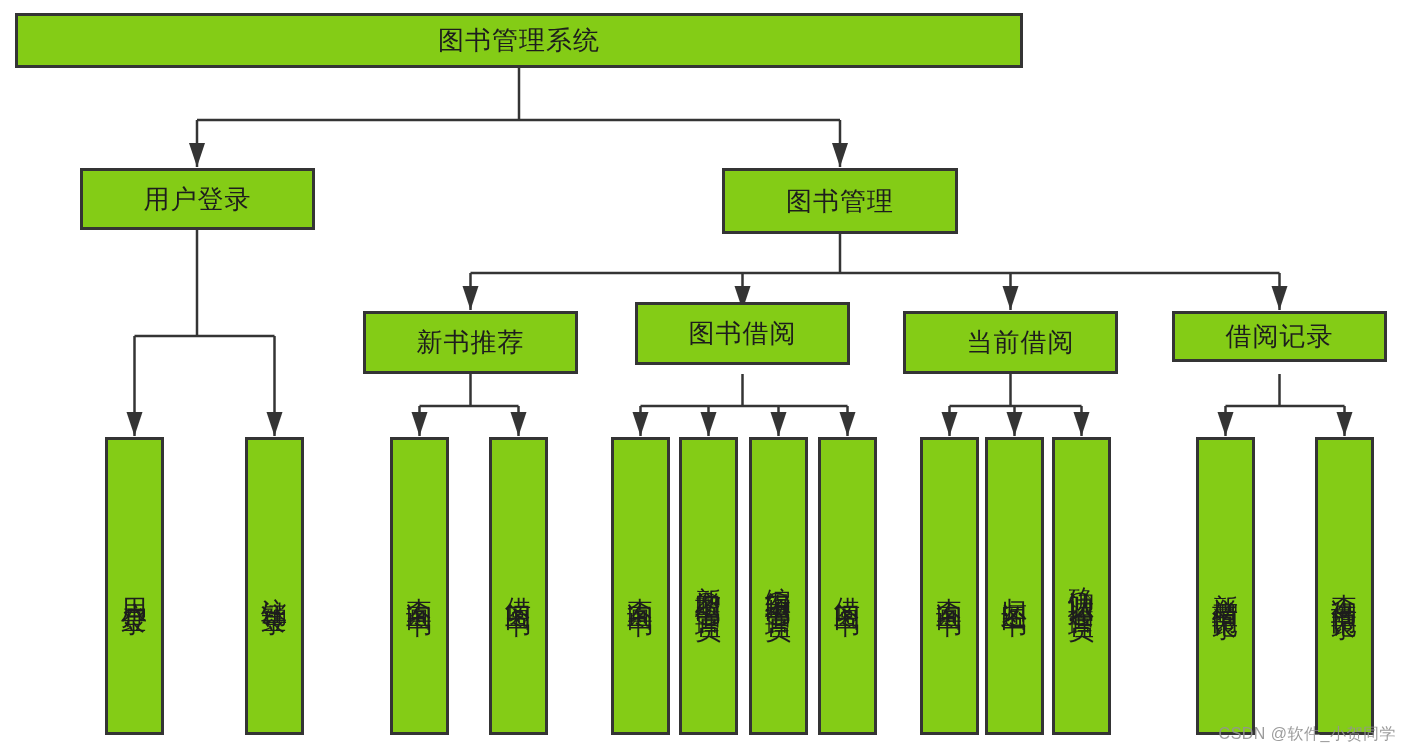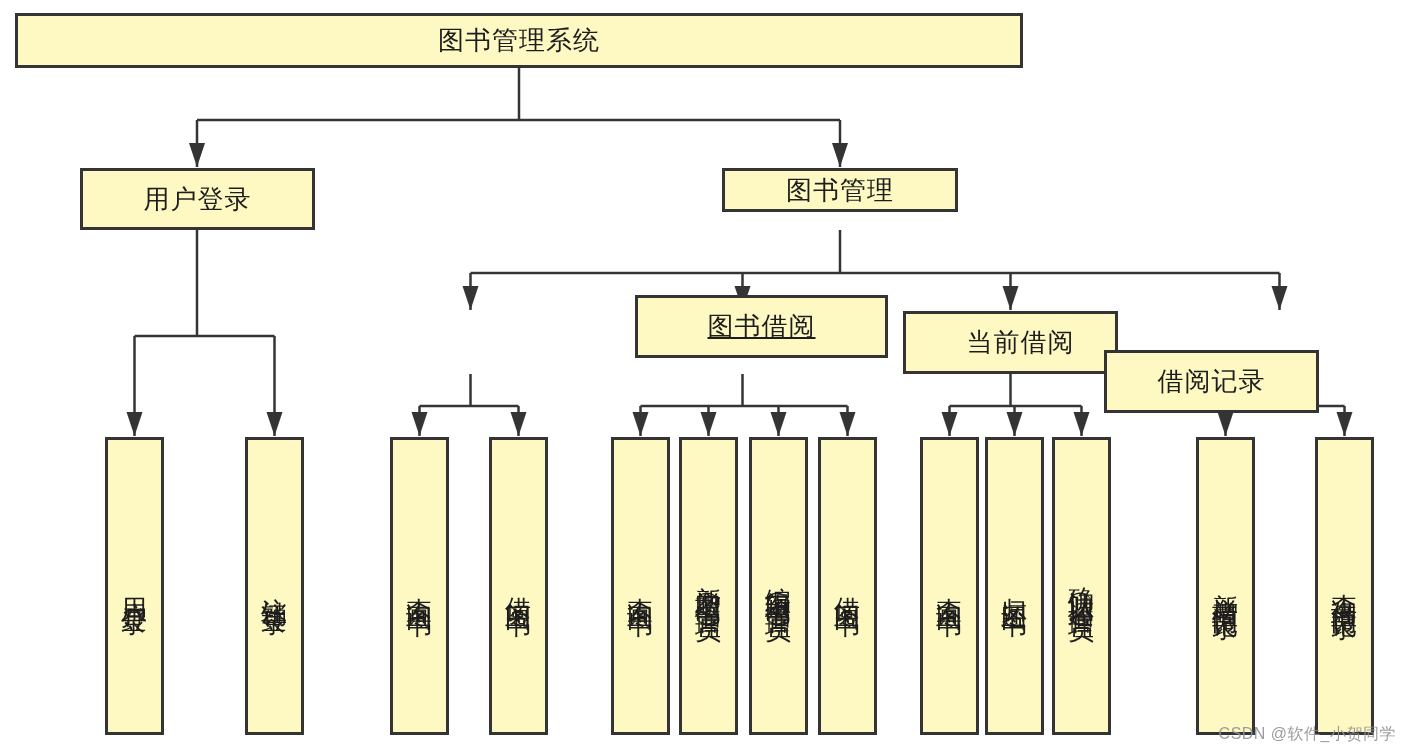--- a/index.html
+++ b/index.html
@@ -21,21 +21,21 @@
     height: 747px;
   }
   .wires {
     position: absolute;
     left: 0; top: 0;
     z-index: 1;
   }
   .node {
     position: absolute;
     box-sizing: border-box;
-    background: #fef9c3;
+    background: #84cc16;
     border: 3px solid #343434;
     display: flex;
     align-items: center;
     justify-content: center;
     color: #1d1d1d;
     z-index: 2;
   }
   .node .lbl {
     font-size: 26px;
     letter-spacing: 1px;
@@ -129,31 +129,34 @@
     </g>
   </svg>
 
   <div class="node" style="left:15px; top:13px; width:1008px; height:55px;">
     <span class="lbl">图书管理系统</span>
   </div>
 
   <div class="node" style="left:80px; top:168px; width:235px; height:62px;">
     <span class="lbl">用户登录</span>
   </div>
-  <div class="node" style="left:722px; top:168px; width:236px; height:44px;">
+  <div class="node" style="left:722px; top:168px; width:236px; height:66px;">
     <span class="lbl">图书管理</span>
   </div>
 
-  <div class="node" style="left:635px; top:295px; width:253px; height:63px;text-decoration:underline;">
+  <div class="node" style="left:363px; top:311px; width:215px; height:63px;">
+    <span class="lbl">新书推荐</span>
+  </div>
+  <div class="node" style="left:635px; top:302px; width:215px; height:63px;">
     <span class="lbl">图书借阅</span>
   </div>
   <div class="node" style="left:903px; top:311px; width:215px; height:63px;padding-left:20px;">
     <span class="lbl">当前借阅</span>
   </div>
-  <div class="node" style="left:1104px; top:311px; width:215px; height:63px;margin-top:39px;">
+  <div class="node" style="left:1172px; top:311px; width:215px; height:51px;">
     <span class="lbl">借阅记录</span>
   </div>
 
   <div class="node leaf" style="left:105px; top:437px; width:59px; height:298px;">
     <span class="lbl">用户登录</span>
   </div>
   <div class="node leaf" style="left:245px; top:437px; width:59px; height:298px;">
     <span class="lbl">注销登录</span>
   </div>
 

